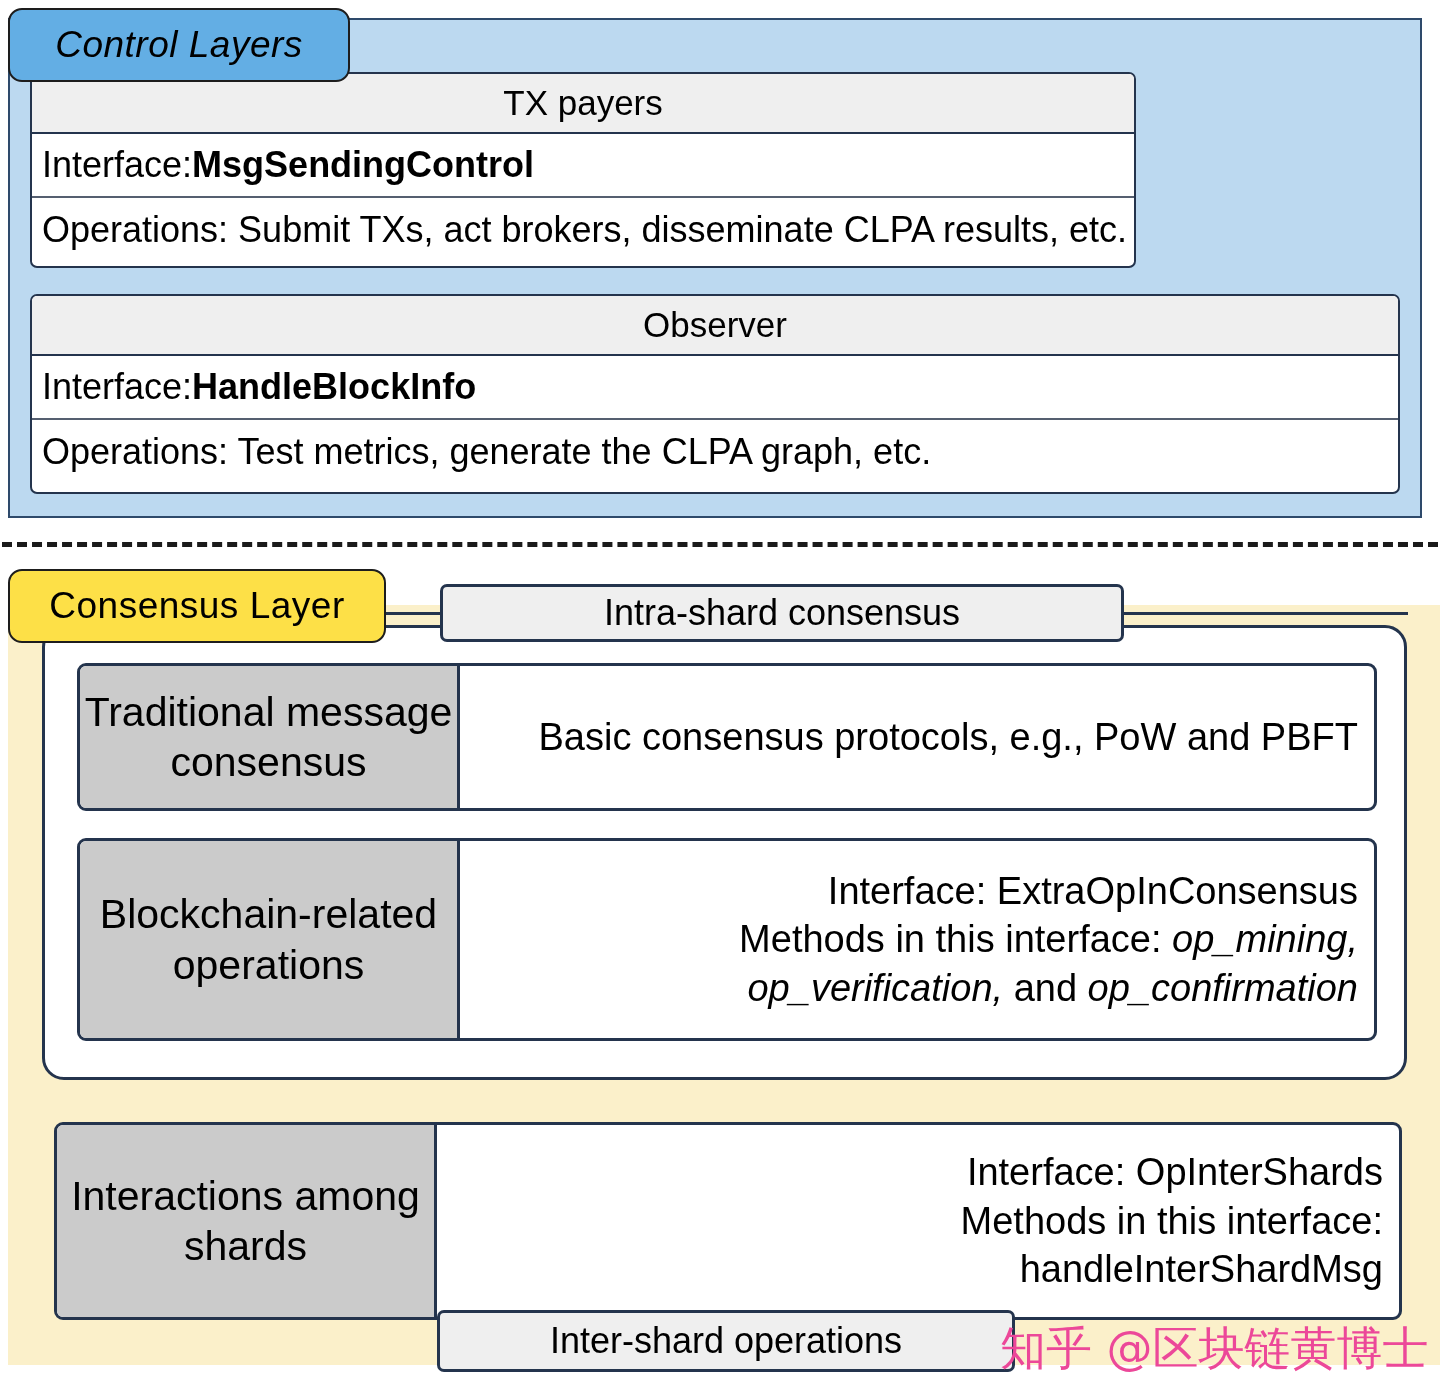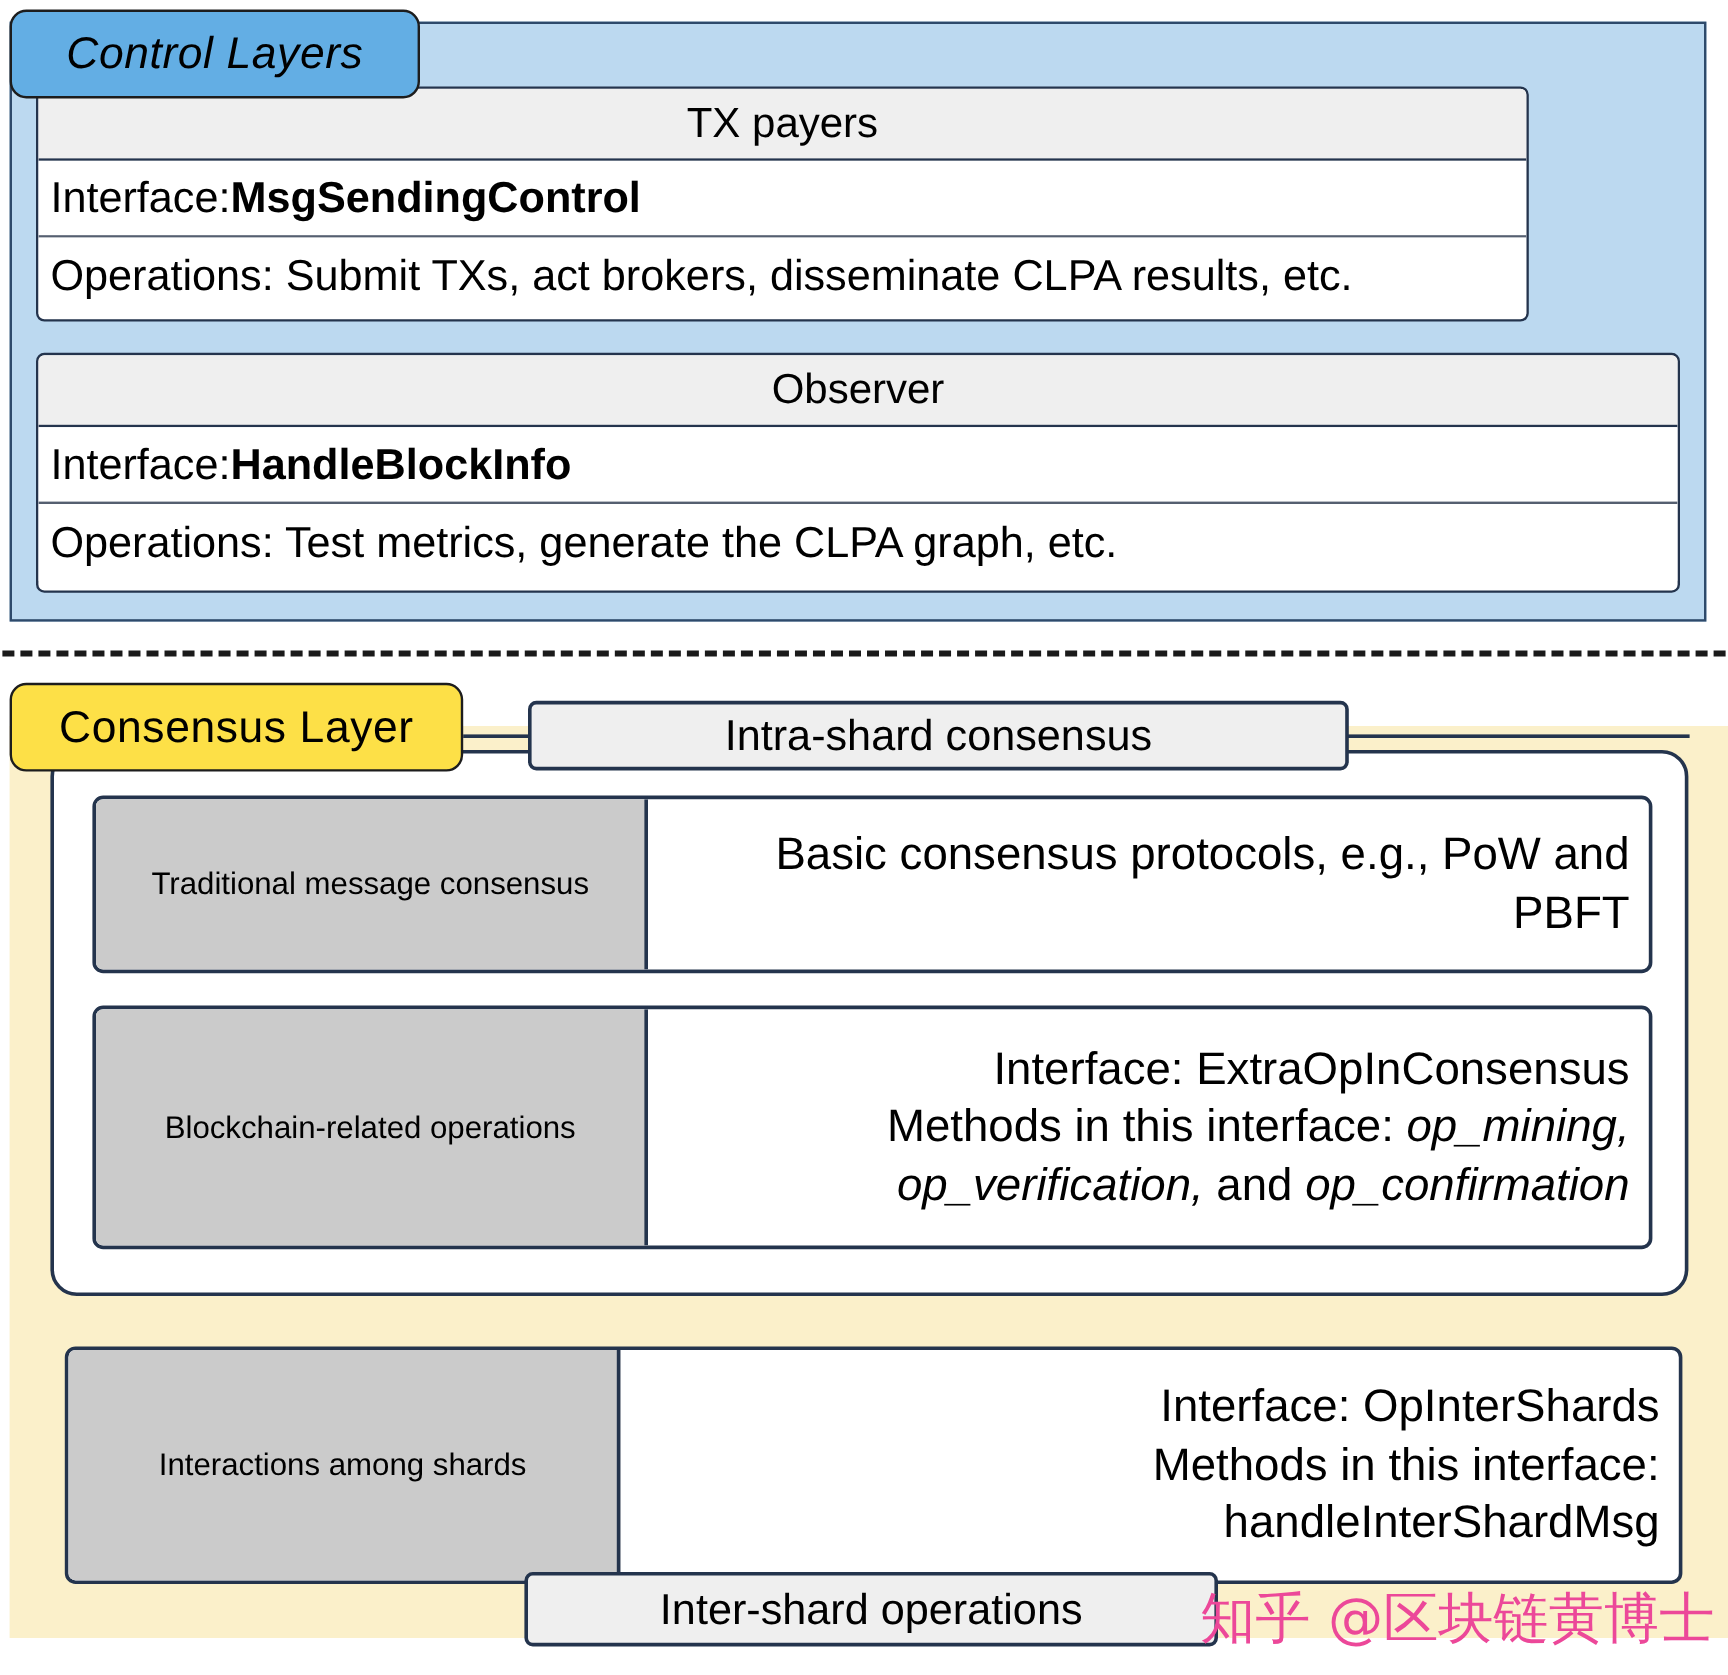--- a/index.html
+++ b/index.html
@@ -85,21 +85,21 @@
     padding-left: 10px;
     font-size: 36px;
     background: #ffffff;
     box-sizing: border-box;
   }
   .entity-row.divider {
     border-bottom: 2px solid #555f70;
   }
   .entity-row b { font-weight: bold; }
 
-  .card-txpayers { left: 30px; top: 72px; width: 1244px; height: 196px; }
+  .card-txpayers { left: 30px; top: 72px; width: 1106px; height: 196px; }
   .card-observer { left: 30px; top: 294px; width: 1370px; height: 200px; }
 
   
   .sep-dash {
     position: absolute;
     left: 2px;
     top: 542px;
     width: 1436px;
     height: 0;
     border-top: 5px dashed #1a1a1a;
@@ -160,29 +160,29 @@
   .split-row {
     position: absolute;
     box-sizing: border-box;
     display: flex;
     background: #ffffff;
     border: 3px solid #24344d;
     border-radius: 9px;
     overflow: hidden;
   }
   .split-label {
-    width: 460px;
+    width: 380px;
     flex: none;
     background: #cbcbcb;
     border-right: 3px solid #24344d;
     display: flex;
     align-items: center;
     justify-content: center;
     text-align: center;
-    font-size: 26px;
+    font-size: 41px;
     line-height: 1.22;
     padding: 0 1px;
     box-sizing: border-box;
   }
   .split-body {
     flex: 1;
     display: flex;
     flex-direction: column;
     justify-content: center;
     padding: 0 16px;

